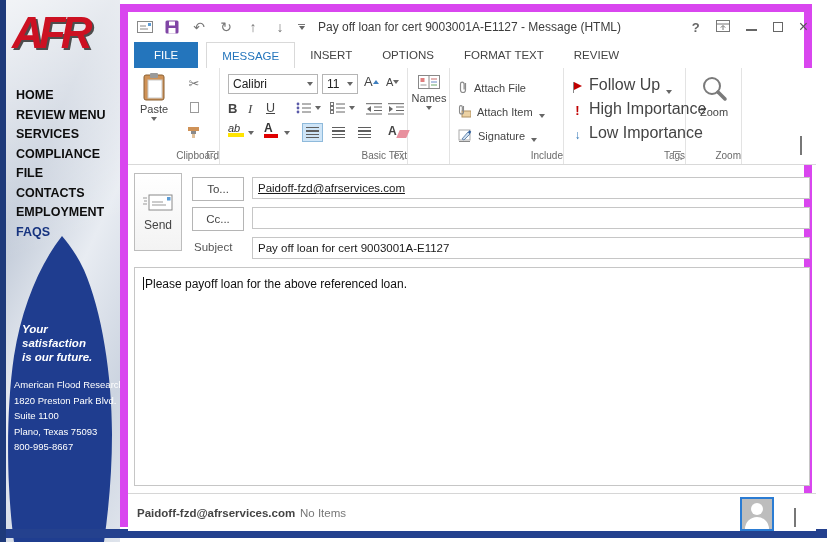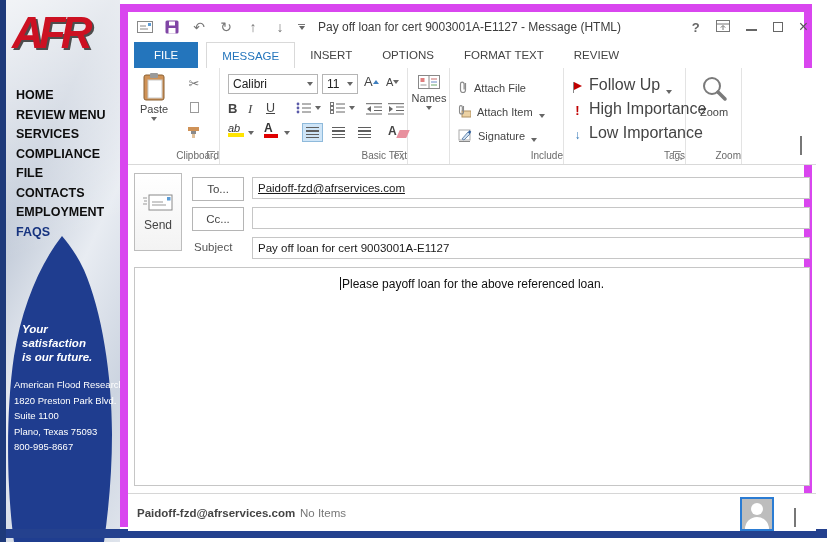--- a/index.html
+++ b/index.html
@@ -124,21 +124,21 @@
     justify-content:center; gap:6px; font-size:12px; color:#444; cursor:pointer; }
   .fld-btn { position:absolute; left:64px; width:52px; height:24px; border:1px solid #b5b5b5; background:#fff;
     font-size:11.5px; color:#444; display:flex; align-items:center; justify-content:center; cursor:pointer; }
   .fld { position:absolute; left:124px; width:558px; height:22px; border:1px solid #c6c6c6; background:#fff;
     font-size:11.5px; color:#1a1a1a; display:flex; align-items:center; padding:0 5px; }
   .to-val { text-decoration:underline; }
   .subj-label { position:absolute; left:66px; top:76px; font-size:11.5px; color:#555; }
 
   
   .msg-body { position:absolute; left:6px; top:255px; width:676px; height:219px; border:1px solid #c6c6c6;
-    background:#fff; padding:9px 8px; font-size:12px; color:#111; cursor:text;text-align:center; }
+    background:#fff; padding:9px 8px; font-size:12px; color:#111; cursor:text; }
   .caret-bar { display:inline-block; width:1px; height:13px; background:#111; vertical-align:-2px; margin-right:1px; }
   .status { position:absolute; left:0; top:481px; width:688px; height:38px; border-top:1px solid #d6d6d6; background:#fff; }
   .acct { position:absolute; left:9px; top:13px; font-size:11.5px; font-weight:bold; color:#444; }
   .noitems { position:absolute; left:172px; top:13px; font-size:11.5px; color:#777; }
   .avatar { position:absolute; left:612px; top:3px; width:34px; height:34px; border:2px solid #2b7cd3;
     background:#bdbdbd; overflow:hidden; cursor:pointer; }
   .status-collapse { position:absolute; left:666px; top:16px; cursor:pointer; }
 </style>
 </head>
 <body>

